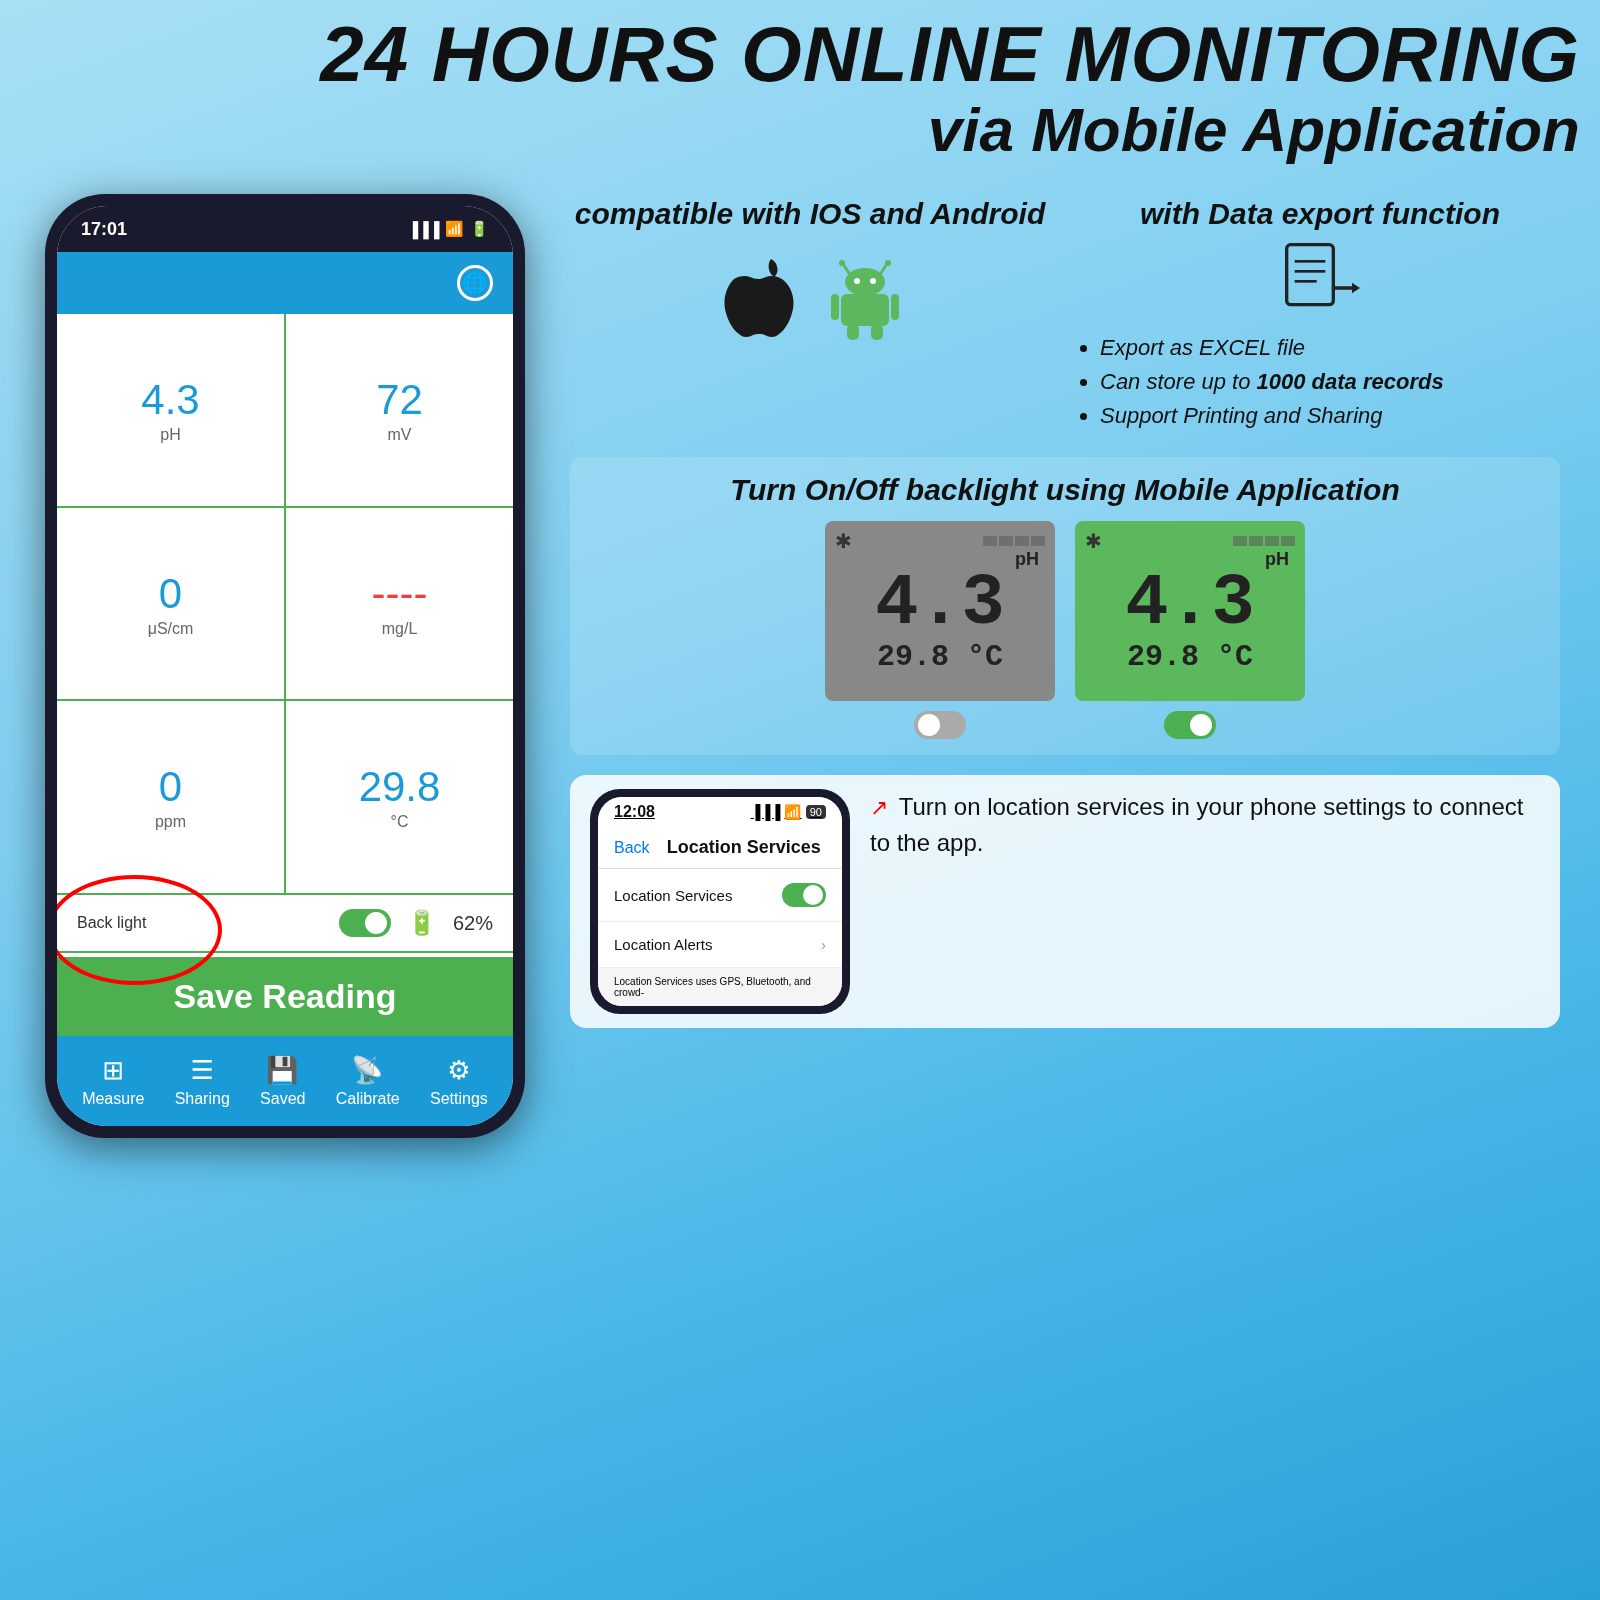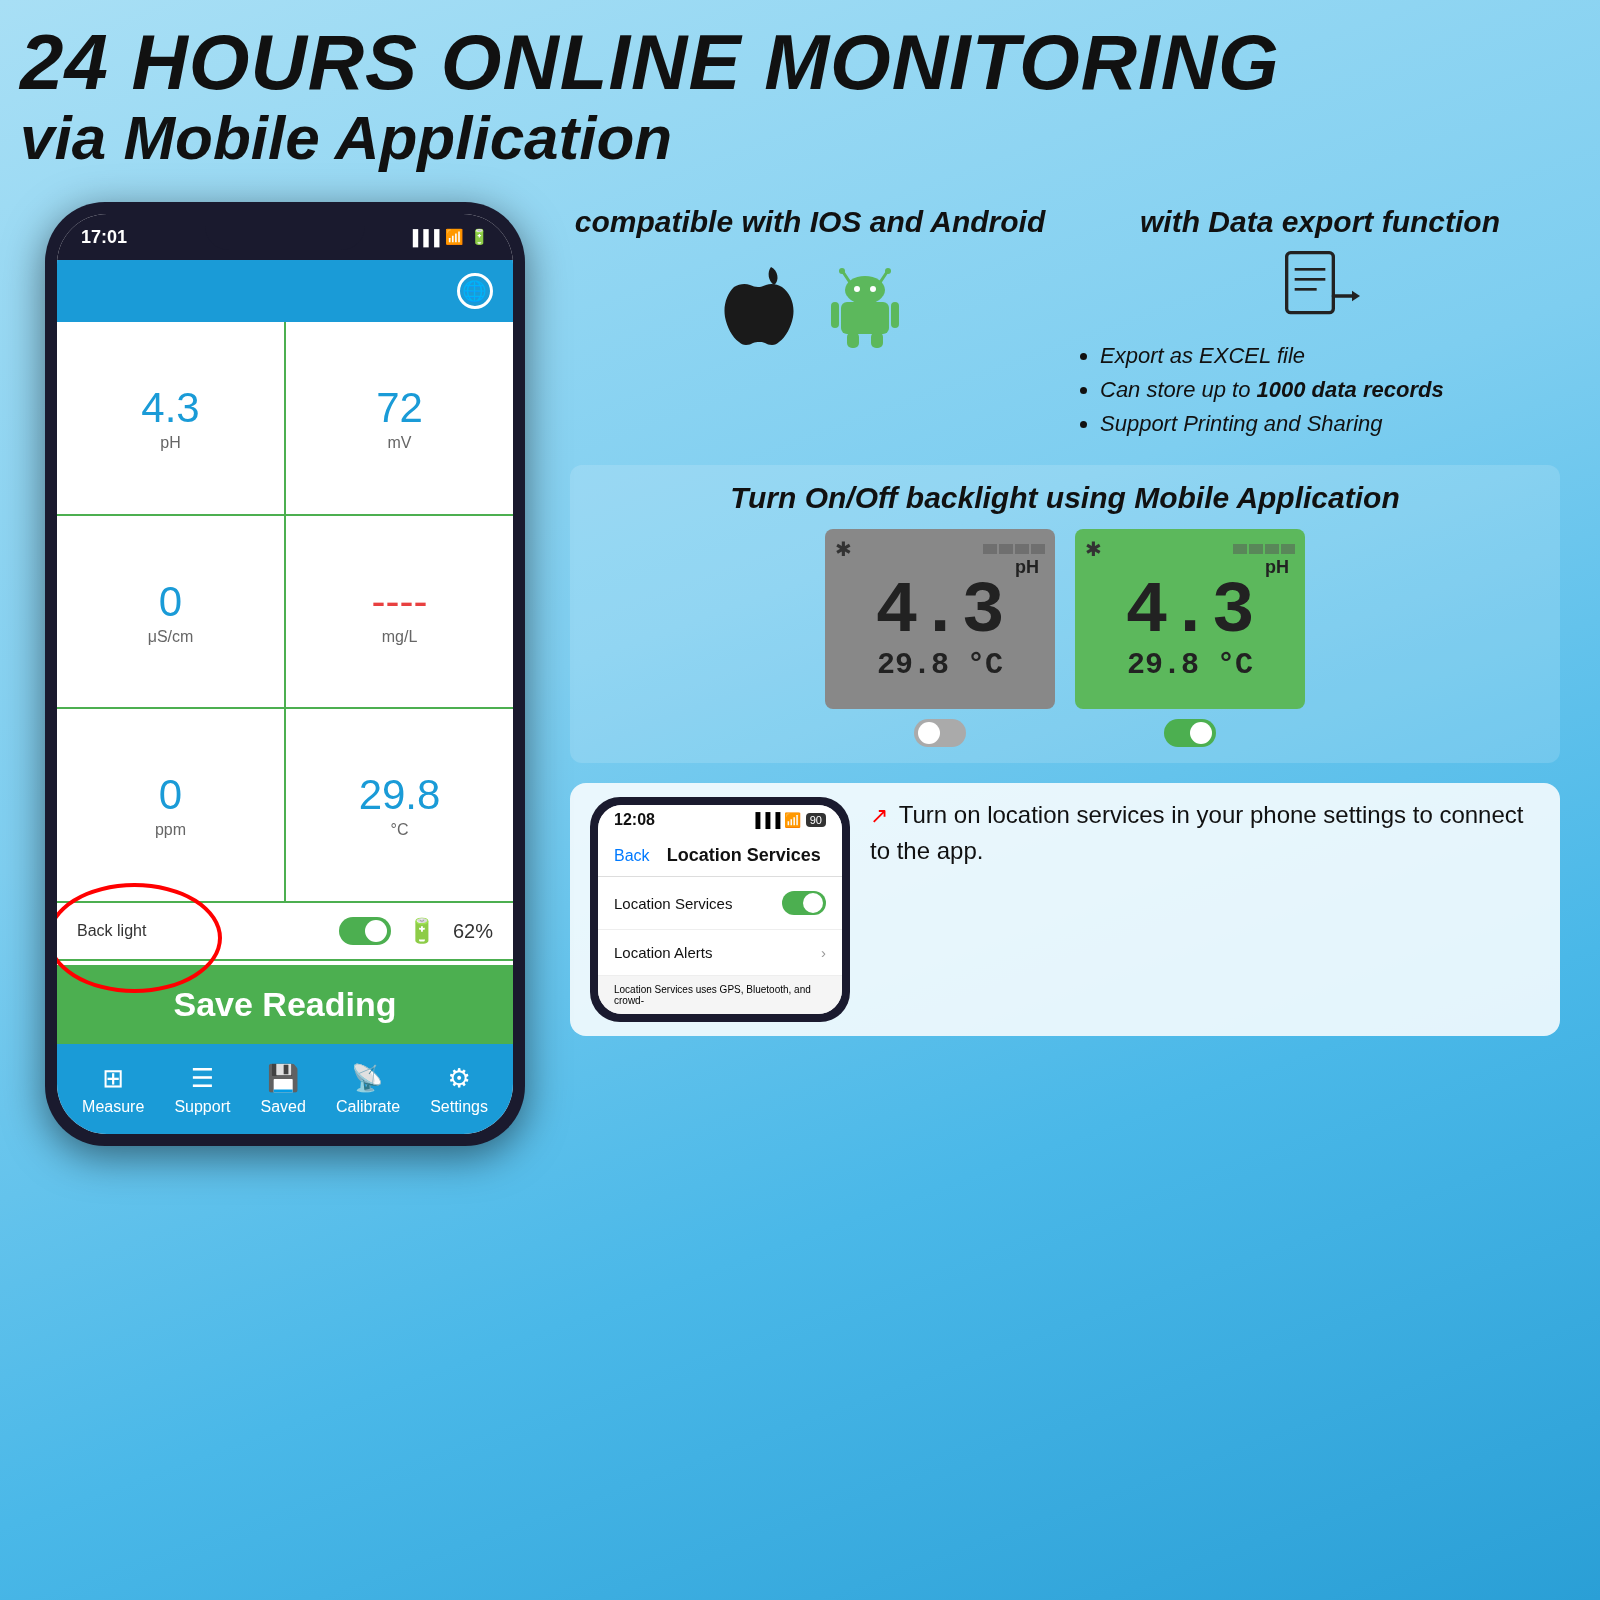--- a/index.html
+++ b/index.html
@@ -7,22 +7,22 @@
       width: 1600px;
       height: 1600px;
       overflow: hidden;
       background: linear-gradient(160deg, #a8dff5 0%, #7ecef0 40%, #4ab8e8 70%, #2a9fd6 100%);
       font-family: Arial, sans-serif;
       position: relative;
     }
 
     
     .header {
-      text-align: left;
-      padding: 22px 20px 10px;
+      text-align: right;
+      padding: 14px 20px 10px;
     }
     .header-title {
       font-size: 78px;
       font-weight: 900;
       font-style: italic;
       color: #111;
       line-height: 1.05;
       letter-spacing: 1px;
     }
     .header-subtitle {
@@ -487,20 +487,21 @@
       background: #f0f0f0;
       border-radius: 24px;
       overflow: hidden;
     }
     .loc-status-bar {
       background: #fff;
       padding: 6px 16px;
       display: flex;
       justify-content: space-between;
       align-items: center;
+      text-decoration: underline;
     }
     .loc-time {
       font-size: 16px;
       font-weight: 700;
       color: #111;
     }
     .loc-icons {
       display: flex;
       gap: 4px;
       align-items: center;
@@ -663,21 +664,21 @@
 
         <div class="save-btn">Save Reading</div>
 
         <div class="bottom-nav">
           <div class="nav-item active">
             <span class="nav-icon">⊞</span>
             <span class="nav-label">Measure</span>
           </div>
           <div class="nav-item">
             <span class="nav-icon">☰</span>
-            <span class="nav-label">Support</span>
+            <span class="nav-label">Sharing</span>
           </div>
           <div class="nav-item">
             <span class="nav-icon">💾</span>
             <span class="nav-label">Saved</span>
           </div>
           <div class="nav-item">
             <span class="nav-icon">📡</span>
             <span class="nav-label">Calibrate</span>
           </div>
           <div class="nav-item">

